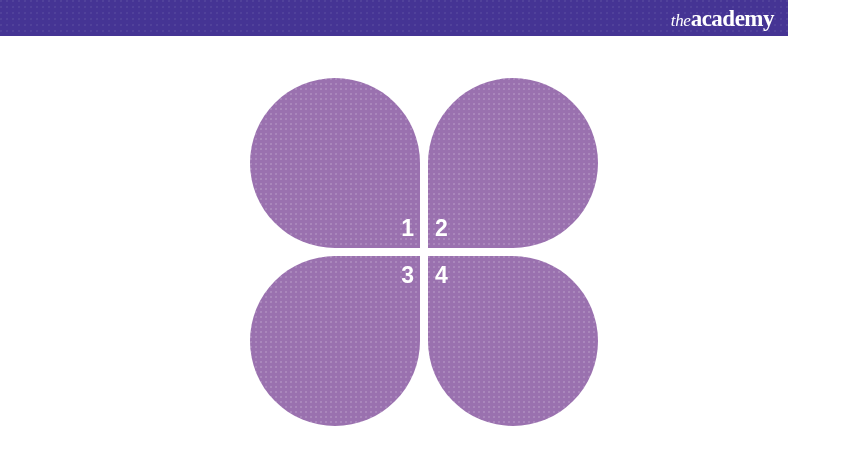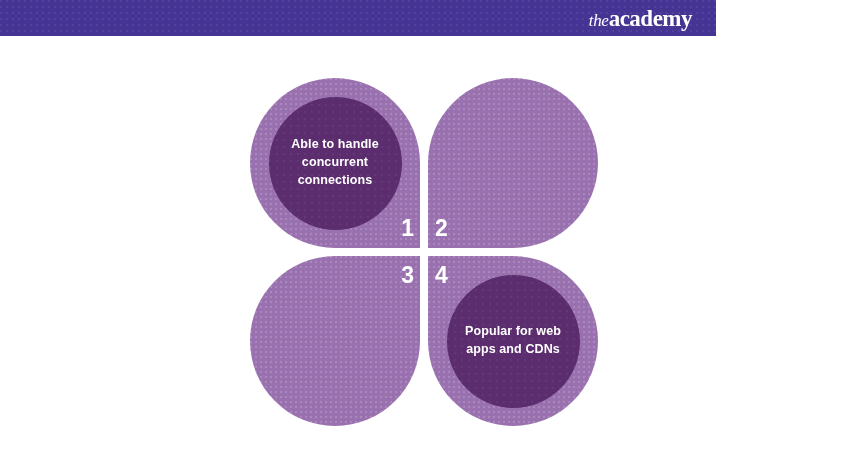--- a/index.html
+++ b/index.html
@@ -14,31 +14,31 @@
     font-family: "Liberation Sans", sans-serif;
     overflow: hidden;
     position: relative;
   }
 
   
   .header {
     position: absolute;
     top: 0;
     left: 0;
-    width: 716px;
+    width: 788px;
     height: 36px;
     background-color: #453494;
     background-image:
       radial-gradient(circle at 1px 1px, rgba(255,255,255,0.07) 0.7px, transparent 0.8px);
     background-size: 6px 6px;
     display: flex;
     align-items: center;
     justify-content: flex-end;
     box-sizing: border-box;
-    padding-right: 24px;
+    padding-right: 14px;
   }
   .logo {
     color: #ffffff;
     font-family: "Liberation Serif", serif;
     white-space: nowrap;
     line-height: 1;
     display: flex;
     align-items: baseline;
   }
   .logo-the {
@@ -141,38 +141,29 @@
   <div class="logo">
     <span class="logo-the">the</span>
       <span class="logo-academy">academy</span>
   </div>
 </div>
 
 <div class="stage">
   <div class="grid">
 
     <div class="petal p1">
-      <div class="disc">
-        <div class="disc-text">Able to handle
-concurrent
-connections</div>
-      </div>
       <div class="num">1</div>
     </div>
 
     <div class="petal p2">
       <div class="num">2</div>
     </div>
 
     <div class="petal p3">
       <div class="num">3</div>
     </div>
 
     <div class="petal p4">
-      <div class="disc">
-        <div class="disc-text">Popular for web
-apps and CDNs</div>
-      </div>
       <div class="num">4</div>
     </div>
 
   </div>
 </div>
 
 </body></html>

